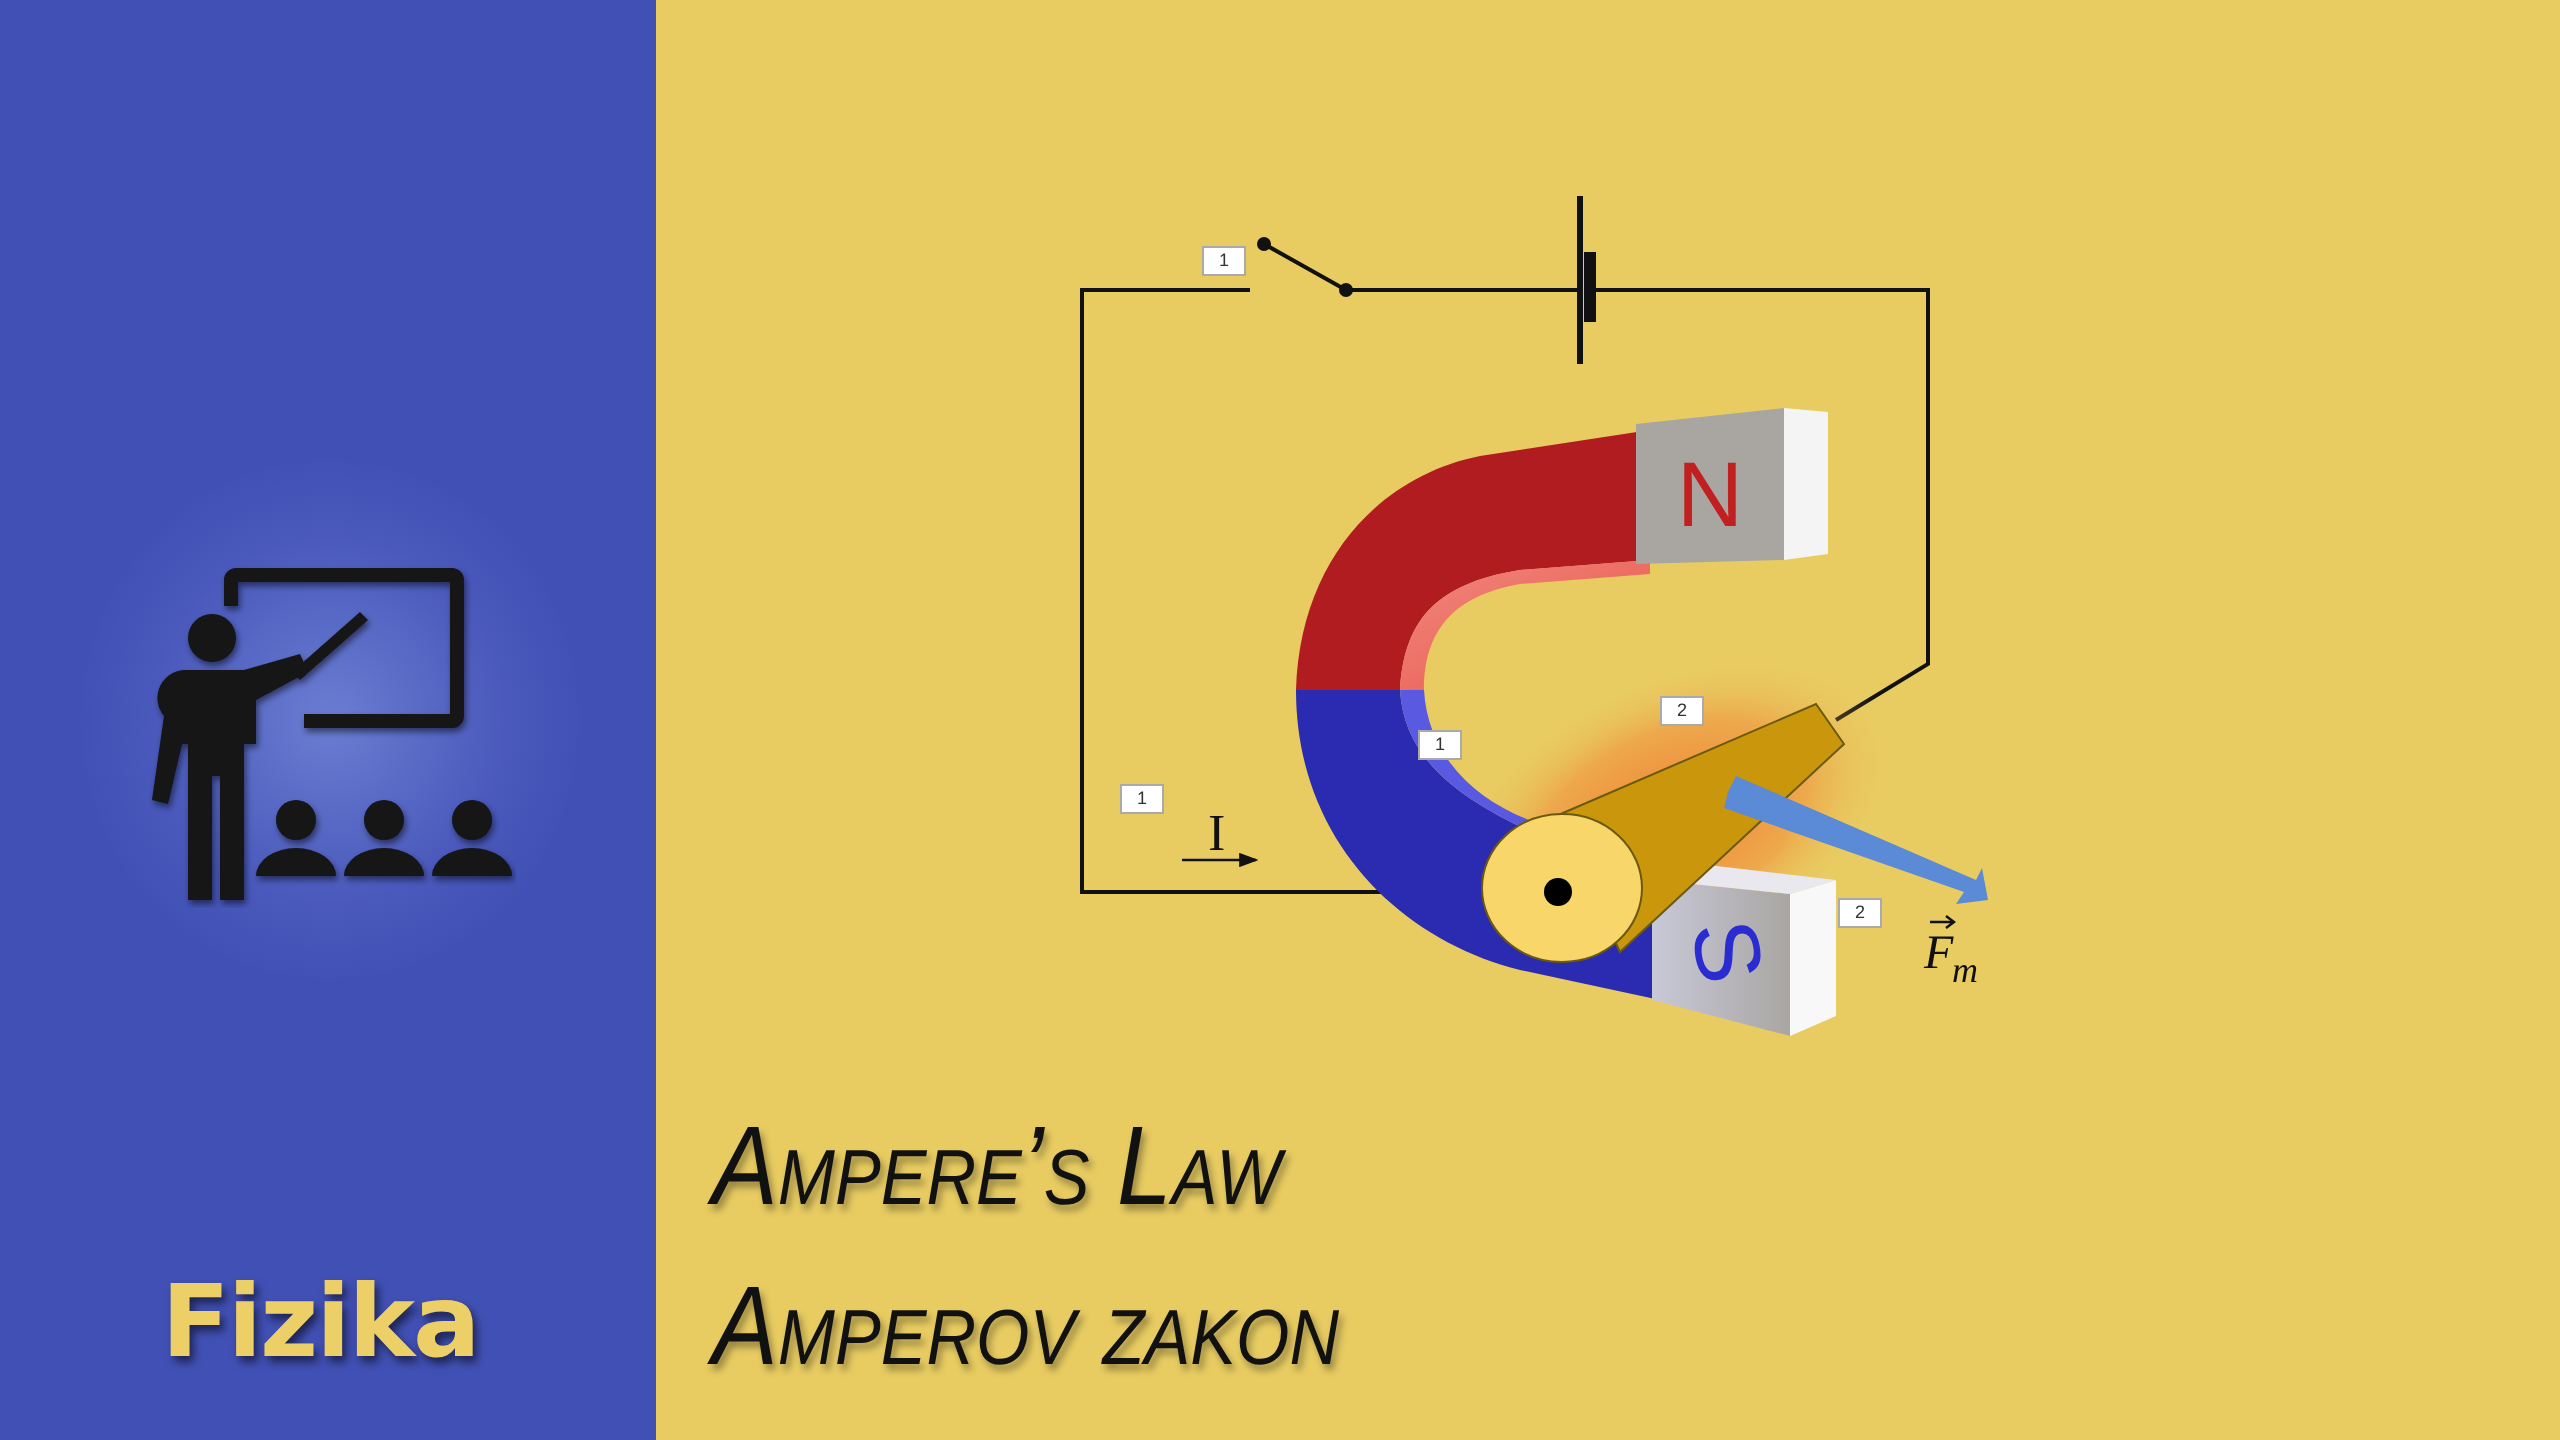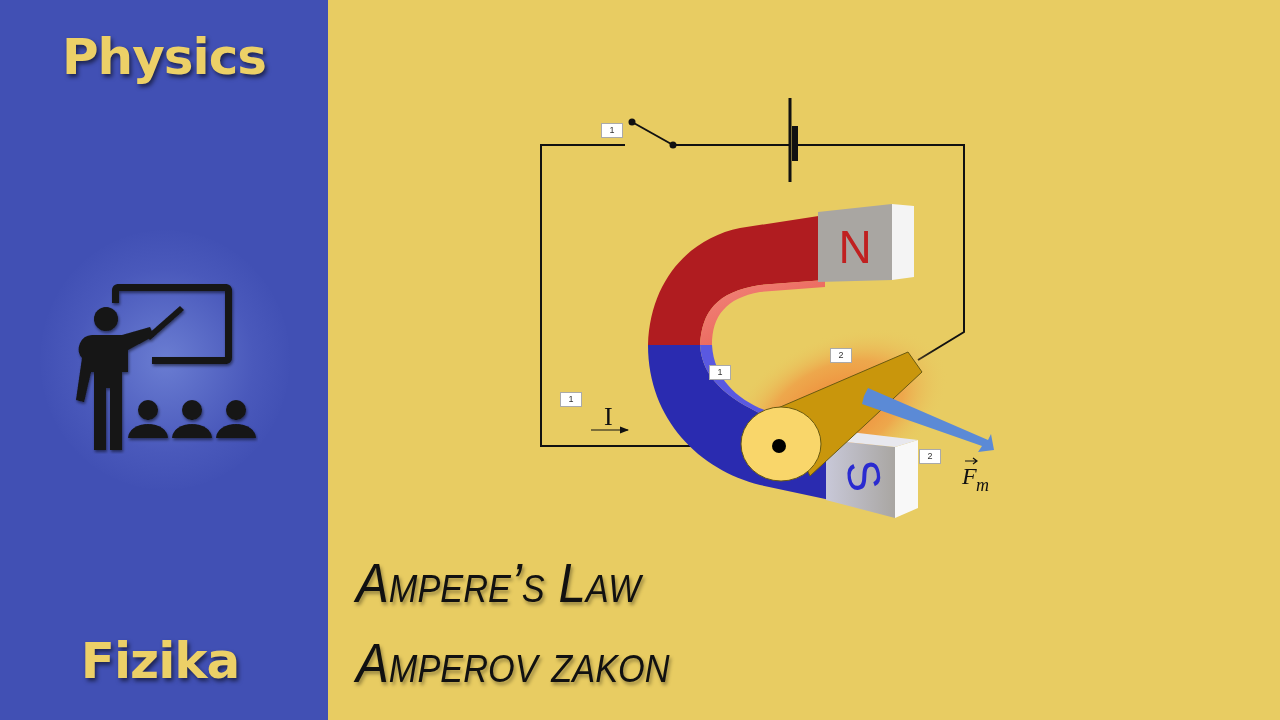--- a/index.html
+++ b/index.html
@@ -14,21 +14,20 @@
   .diagram { position:absolute; left:0; top:0; width:952px; height:720px; }
   .law-title { position:absolute; left:356px; font-family:"Liberation Sans", sans-serif; font-style:italic; color:#111; font-variant:small-caps; font-size:56px; letter-spacing:0px; text-shadow: 2px 3px 4px rgba(0,0,0,0.35); white-space:nowrap; transform:scaleX(0.88); transform-origin:left center; }
   .law-title.en { top:550px; }
   .law-title.hr { top:630px; }
   .tag { position:absolute; width:20px; height:13px; background:#fff; border:1px solid #aaa; font-size:9px; line-height:13px; text-align:center; color:#333; font-family:"Liberation Sans", sans-serif; }
 </style>
 </head>
 <body>
 
 <div class="sidebar">
-  <div class="side-title top">Physics</div>
   <div class="teacher-glow"></div>
   <svg class="teacher-icon" viewBox="0 0 192 176">
     <defs>
       <filter id="sh" x="-20%" y="-20%" width="140%" height="140%">
         <feDropShadow dx="1" dy="2" stdDeviation="1.5" flood-color="#000" flood-opacity="0.5"></feDropShadow>
       </filter>
     </defs>
     <g fill="#141414" stroke="none" filter="url(#sh)">
 
       <path d="M52 6 h108 a6 6 0 0 1 6 6 v68 a6 6 0 0 1 -6 6 h-74 v-7 h73 v-66 h-106 v12 h-7 v-13 a6 6 0 0 1 6 -6z"></path>

